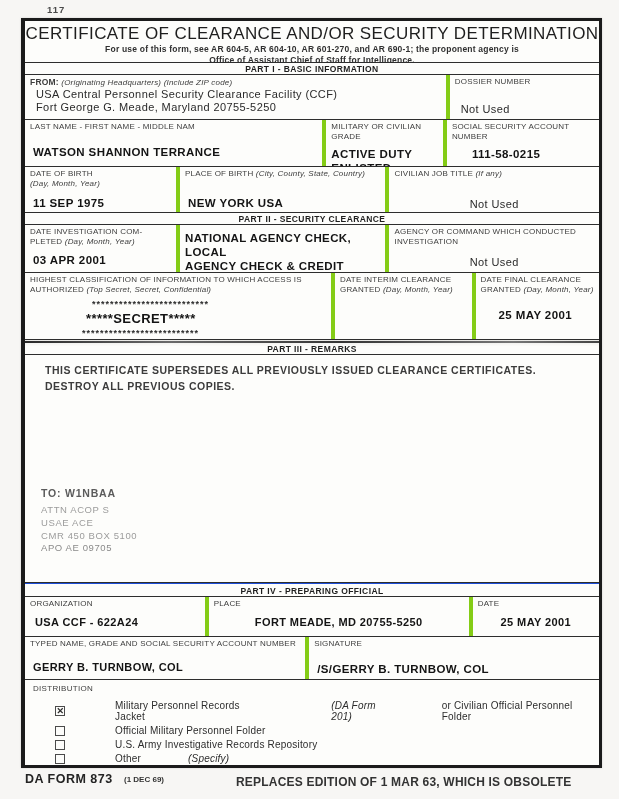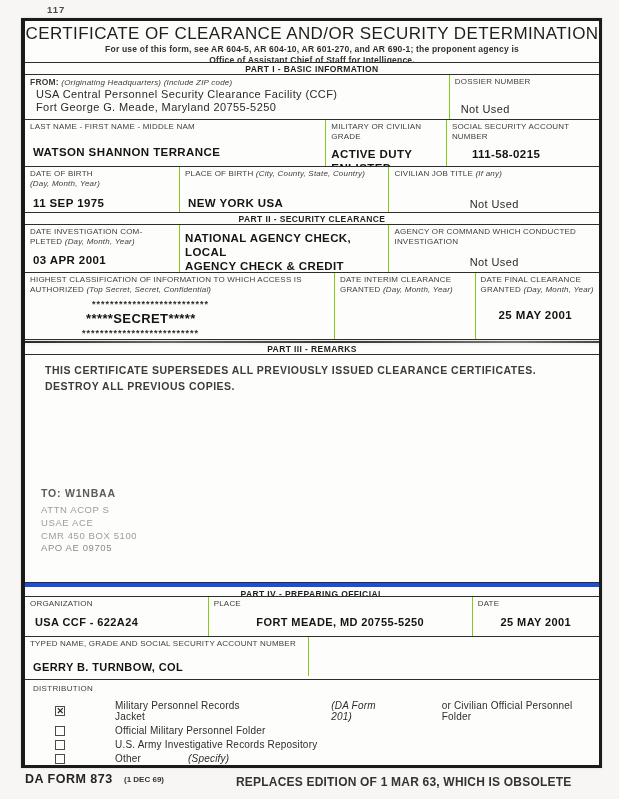--- a/index.html
+++ b/index.html
@@ -30,23 +30,23 @@
     letter-spacing:.4px; height:12px; line-height:12px;
   }
   .bar-part3 {
     position:relative; height:15px; line-height:11px; padding-top:4px;
     background:linear-gradient(180deg, #e9e8e5 0%, #fdfdfb 45%);
   }
   .bar-part3::before {
     content:""; position:absolute; left:0; right:0; top:1px; height:2px;
     background:linear-gradient(90deg,#2a2a2a,#6a6a6a 25%,#353535 55%,#777 85%,#444);
   }
-  .bar-part4 { height:14px; line-height:14px; border-top:4px solid #1d4ed8; }
+  .bar-part4 { height:14px; line-height:14px; border-top:1px solid #1d4ed8; }
   .row { display:flex; }
-  .cell { border-right:1px solid #84cc16; padding:2px 5px; position:relative; }
+  .cell { border-right:4px solid #84cc16; padding:2px 5px; position:relative; }
   .cell:last-child { border-right:none; }
   .lbl { font-size:8px; color:#3d3d3d; letter-spacing:.2px; line-height:1.25; }
   .lbl .bold { font-weight:bold; font-size:8.5px; }
   .note { font-style:italic; }
   .val { font-size:11.5px; font-weight:bold; color:#141414; letter-spacing:.4px; line-height:1.2; }
   .val-sm { font-size:10.5px; }
   .stars { font-size:9px; font-weight:bold; color:#2a2a2a; letter-spacing:1px; line-height:1.45; }
   .remarks-txt { font-size:10.5px; font-weight:bold; color:#3c3c3c; letter-spacing:.5px; line-height:1.5; }
   .addr { position:absolute; left:16px; top:132px; }
   .addr-to { font-size:10.5px; font-weight:bold; color:#5b5b5b; letter-spacing:.8px; margin-bottom:5px; }
@@ -214,21 +214,21 @@
     <div class="cell" style="width:46%;">
       <div class="lbl">PLACE</div>
       <div class="val txt-center" style="font-size:11px; margin-top:7px;">FORT MEADE, MD  20755-5250</div>
     </div>
     <div class="cell" style="width:22%;">
       <div class="lbl">DATE</div>
       <div class="val txt-center" style="font-size:11px; margin-top:7px;">25 MAY 2001</div>
     </div>
   </div>
 
-  <div class="sec row" style="height:43px;flex-direction:column;">
+  <div class="sec row" style="height:43px;">
     <div class="cell" style="width:49.5%;">
       <div class="lbl">TYPED NAME, GRADE AND SOCIAL SECURITY ACCOUNT NUMBER</div>
       <div class="val" style="font-size:11px; margin-top:12px; padding-left:3px;">GERRY B. TURNBOW, COL</div>
     </div>
     <div class="cell" style="width:50.5%;">
       <div class="lbl">SIGNATURE</div>
       <div class="val" style="font-size:11.5px; margin-top:14px; padding-left:3px;">/S/GERRY B. TURNBOW, COL</div>
     </div>
   </div>
 

